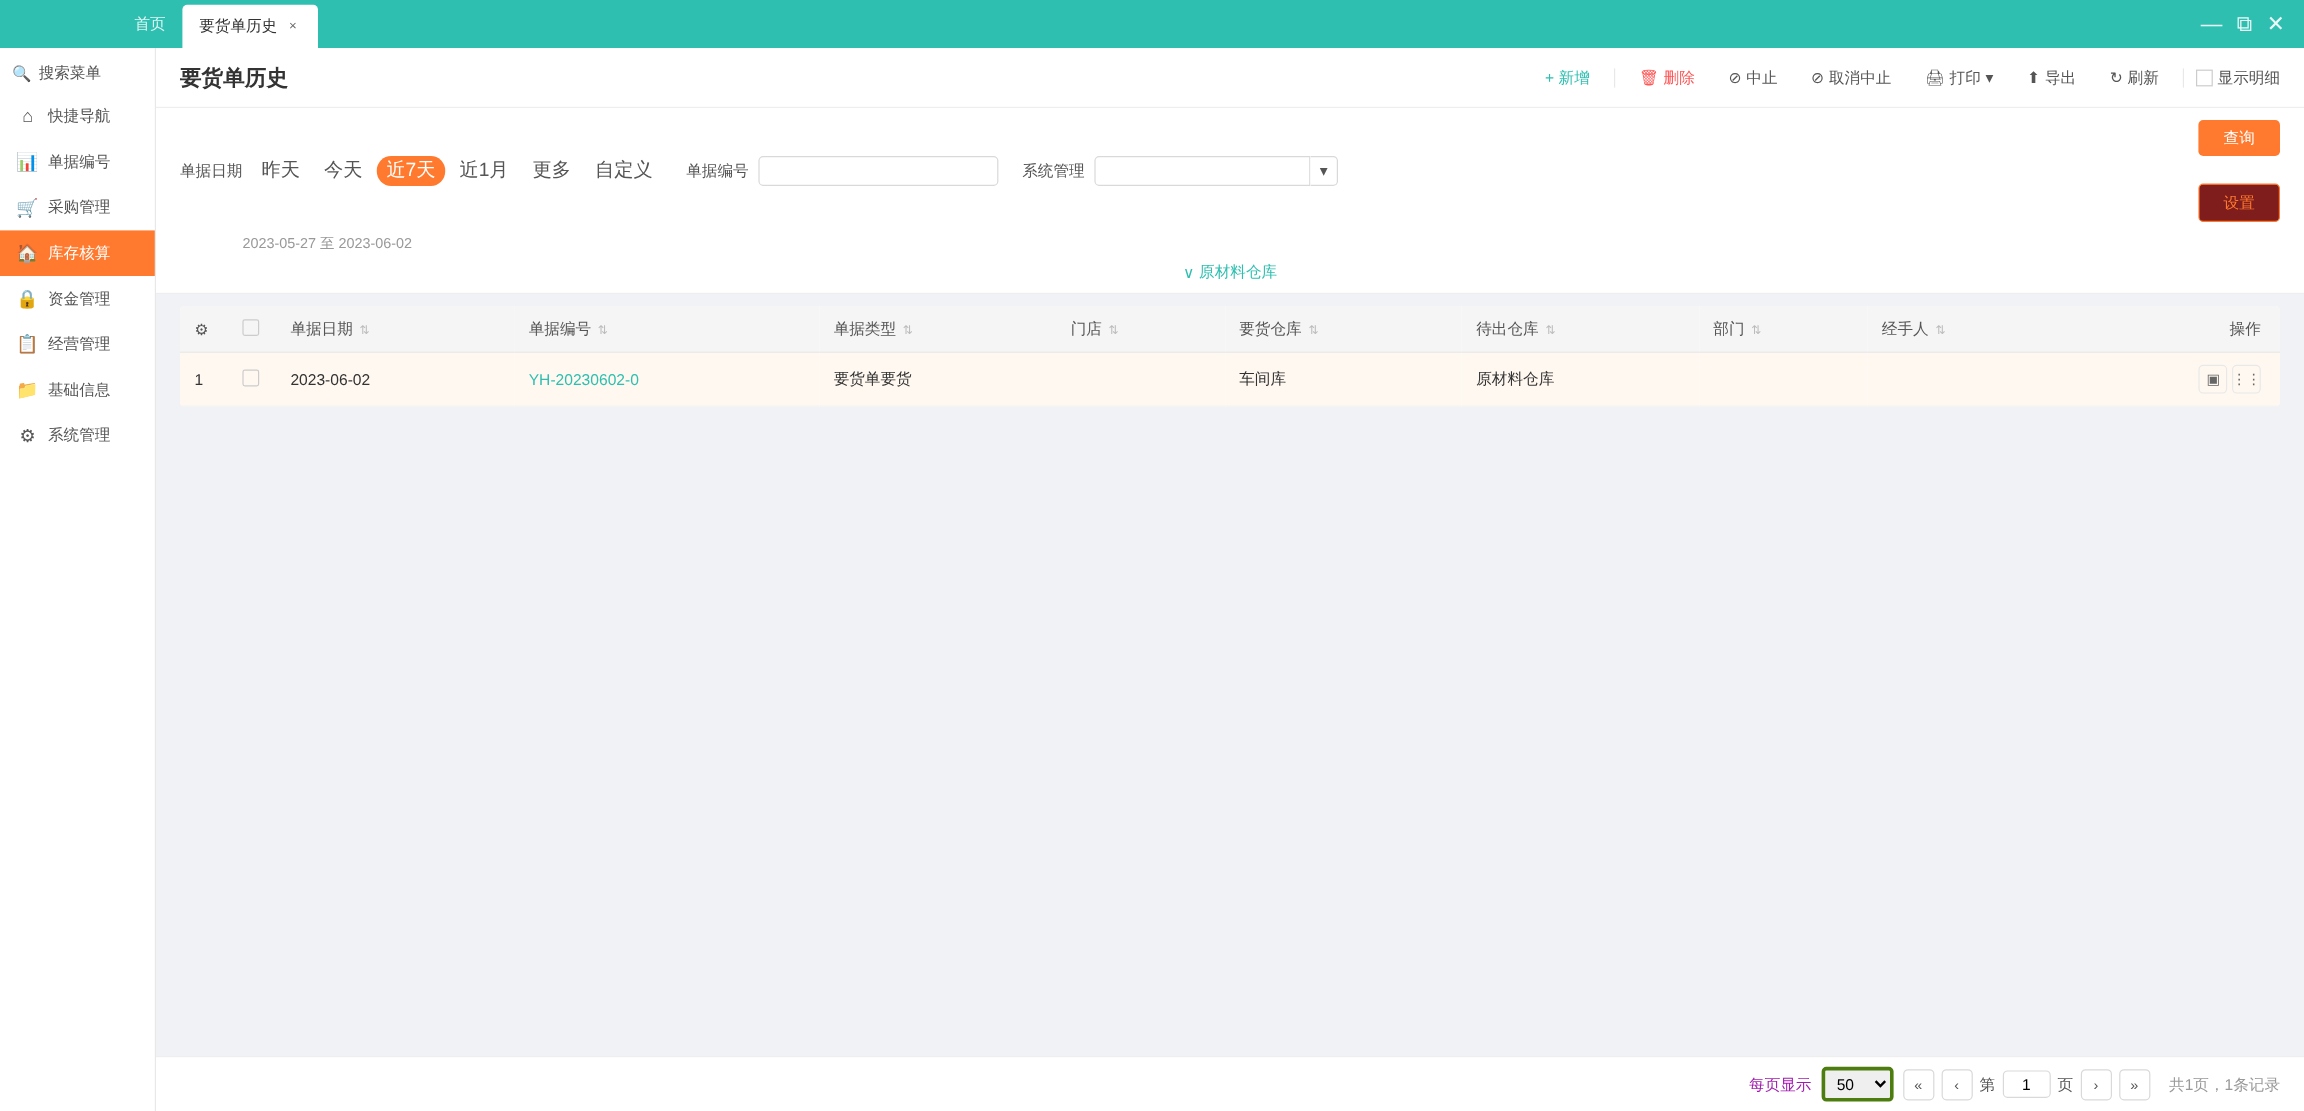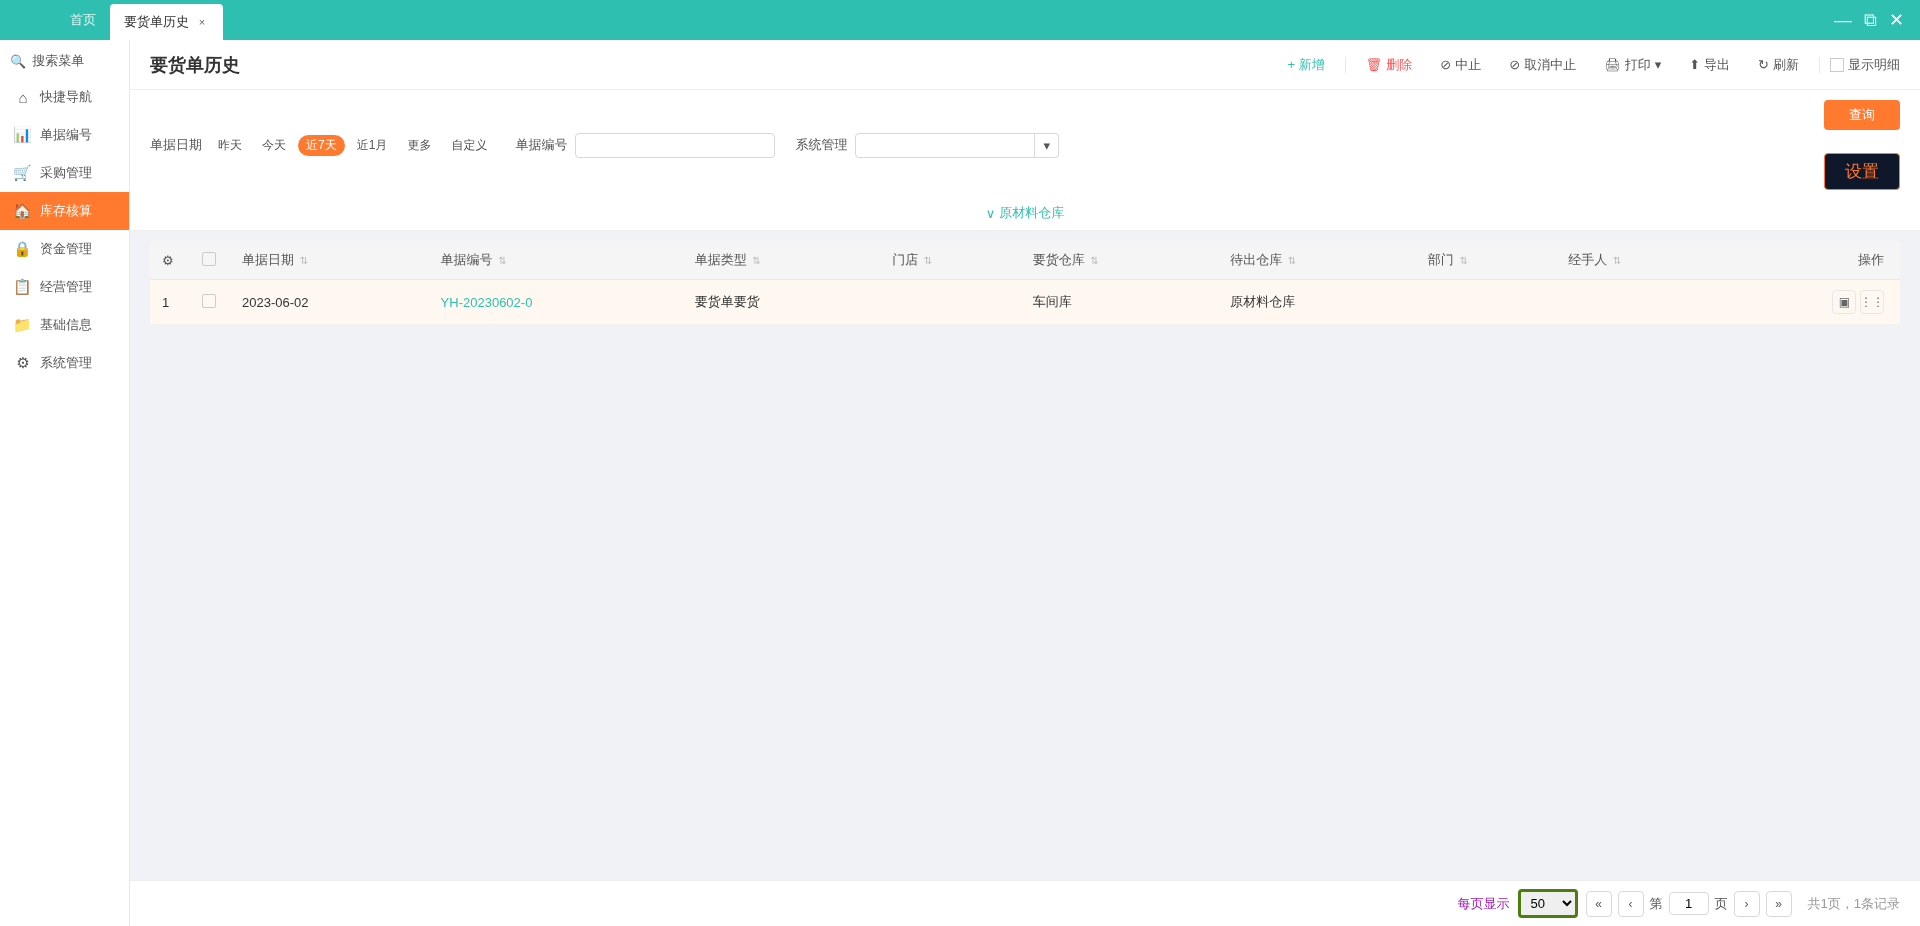--- a/index.html
+++ b/index.html
@@ -1,20 +1,20 @@
 <!DOCTYPE html>
 <html><head>
   <meta charset="utf-8">
   <style>
     * { box-sizing: border-box; margin: 0; padding: 0; }
     body { font-family: 'Microsoft YaHei', Arial, sans-serif; font-size: 13px; color: #333; background: #f0f2f5; overflow: hidden; }
 
     
     .app-container { display: flex; flex-direction: column; height: 926px; width: 1920px; }
-    .top-bar { background: #2ebfb0; height: 40px; display: flex; align-items: center; padding: 0 0 0 56px; flex-shrink: 0; position: relative; }
+    .top-bar { background: #2ebfb0; height: 40px; display: flex; align-items: center; padding: 0 0 0 98px; flex-shrink: 0; position: relative; }
     .main-area { display: flex; flex: 1; overflow: hidden; }
     .sidebar { width: 130px; background: #fff; border-right: 1px solid #e8e8e8; flex-shrink: 0; display: flex; flex-direction: column; }
     .content { flex: 1; background: #f0f2f5; display: flex; flex-direction: column; overflow: hidden; }
 
     
     .tab { display: flex; align-items: center; height: 40px; padding: 0 14px; cursor: pointer; font-size: 13px; color: rgba(255,255,255,0.85); gap: 6px; }
     .tab.home { background: transparent; }
     .tab.active { background: #fff; color: #333; border-radius: 4px 4px 0 0; margin-top: 4px; height: 36px; }
     .tab-close { width: 14px; height: 14px; display: flex; align-items: center; justify-content: center; border-radius: 50%; font-size: 11px; color: #666; cursor: pointer; }
 
@@ -37,27 +37,27 @@
     .action-btn.delete-btn { color: #f55; }
     .display-detail { display: flex; align-items: center; gap: 4px; font-size: 13px; color: #555; }
     .checkbox-display { width: 14px; height: 14px; border: 1px solid #ccc; display: inline-block; }
 
     
     .filter-area { background: #fff; padding: 10px 20px 0; border-bottom: 1px solid #eee; flex-shrink: 0; }
     .filter-row { display: flex; align-items: center; gap: 20px; flex-wrap: wrap; padding-bottom: 10px; }
     .filter-item { display: flex; align-items: center; gap: 8px; font-size: 13px; color: #555; }
     .filter-label { color: #555; white-space: nowrap; }
     .date-shortcuts { display: flex; align-items: center; gap: 4px; }
-    .date-shortcut { padding: 2px 8px; border-radius: 12px; cursor: pointer; font-size: 12px; color: #555; text-align: center; }
+    .date-shortcut { padding: 2px 8px; border-radius: 12px; cursor: pointer; font-size: 16px; color: #555; text-align: center; }
     .date-shortcut.active { background: #ff7a2e; color: #fff; }
     .filter-input { border: 1px solid #d9d9d9; border-radius: 4px; padding: 4px 10px; font-size: 13px; width: 200px; outline: none; }
     .expand-more { display: flex; align-items: center; justify-content: center; gap: 4px; padding: 4px 0 8px; cursor: pointer; color: #2ebfb0; font-size: 13px; }
     .filter-actions-col { display: flex; flex-direction: column; gap: 23px; margin-left: auto; }
     .query-btn { background: #ff7a2e; color: #fff; border: none; border-radius: 4px; padding: 6px 20px; cursor: pointer; font-size: 13px; }
-    .settings-btn { background: #0f172a; color: #ff7a2e; border: 1px solid #ff7a2e; border-radius: 4px; padding: 6px 20px; cursor: pointer; font-size: 17px; }
+    .settings-btn { background: #7f1d1d; color: #ff7a2e; border: 1px solid #ff7a2e; border-radius: 4px; padding: 6px 20px; cursor: pointer; font-size: 13px; }
 
     
     .table-container { flex: 1; overflow: auto; padding: 10px 20px 0; background: #f0f2f5; }
     .data-table { width: 100%; border-collapse: collapse; background: #fff; border-radius: 4px; overflow: hidden; }
     .data-table th { background: #f5f5f5; padding: 10px 12px; text-align: left; font-size: 13px; font-weight: 500; color: #555; border-bottom: 1px solid #e8e8e8; white-space: nowrap; }
     .data-table td { padding: 10px 12px; font-size: 13px; color: #333; border-bottom: 1px solid #f0f0f0; white-space: nowrap; }
     .data-table tr.row-highlight td { background: #fff8f0; }
     .th-settings { width: 40px; text-align: center; }
     .th-checkbox { width: 40px; text-align: center; }
     .sort-icon { color: #bbb; font-size: 10px; margin-left: 2px; }
@@ -208,20 +208,23 @@
             <div style="display:flex;align-items:center;gap:0;">
               <input class="filter-input" style="width: 180px; border-radius: 4px 0px 0px 4px;" type="text">
               <div style="border:1px solid #d9d9d9;border-left:none;border-radius:0 4px 4px 0;padding:4px 8px;cursor:pointer;background:#fff;">▾</div>
             </div>
           </div>
 
           <div class="filter-actions-col">
             <button class="query-btn">查询</button>
             <button class="settings-btn">设置</button>
           </div>
+        </div>
+        <div style="display:flex;align-items:center;gap:20px;padding-bottom:2px;">
+          <span style="font-size:12px;color:#999;margin-left:52px;">2023-05-27 至 2023-06-02</span>
         </div>
         <div class="expand-more">
           <span>∨</span>
           <span>原材料仓库</span>
         </div>
       </div>
 
       <div class="table-container">
         <table class="data-table">
           <thead>

